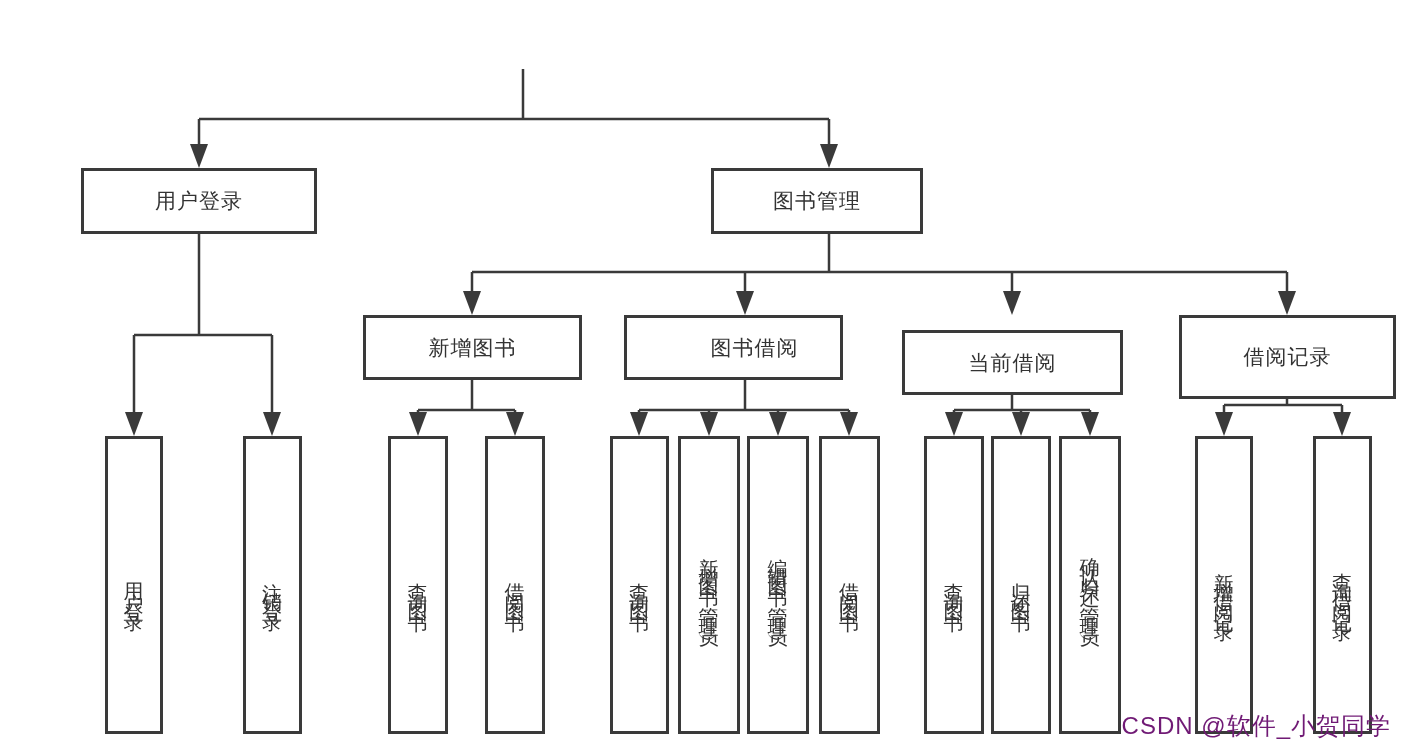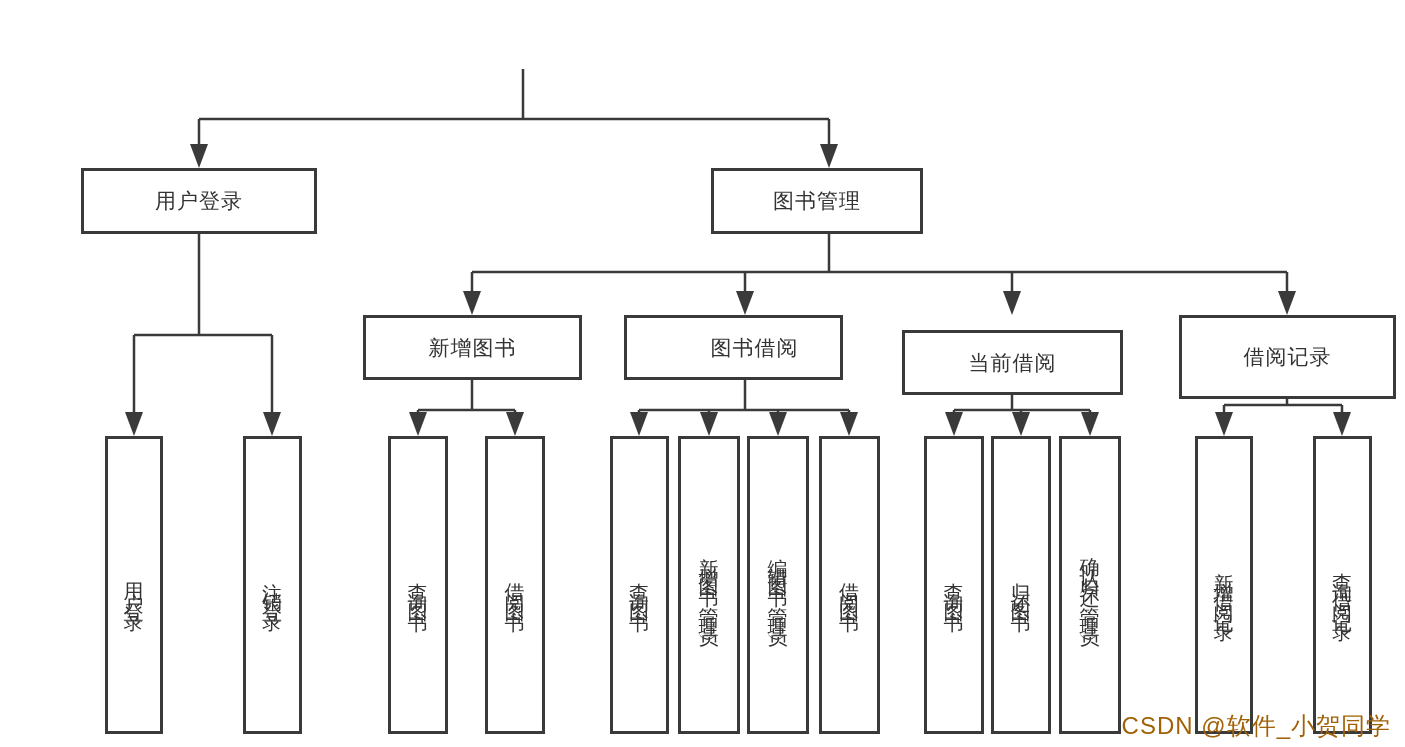--- a/index.html
+++ b/index.html
@@ -44,21 +44,21 @@
     font-size: 20px;
     letter-spacing: 10px;
     line-height: 1;
     padding-top: 4px;
   }
   .watermark {
     position: absolute;
     right: 14px;
     bottom: 5px;
     font-size: 24px;
-    color: #a16207;
+    color: #701a75;
     letter-spacing: 1px;
     z-index: 3;
     white-space: nowrap;
   }
 </style>
 </head>
 <body>
 
 <div class="canvas">
 

